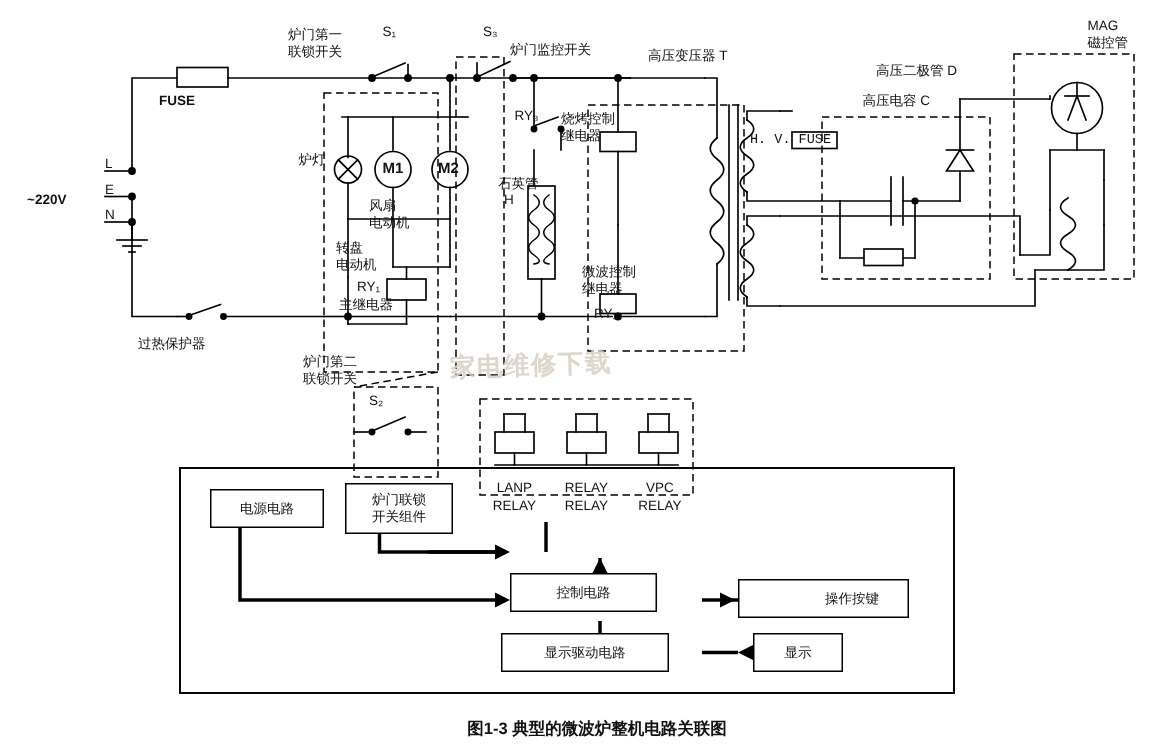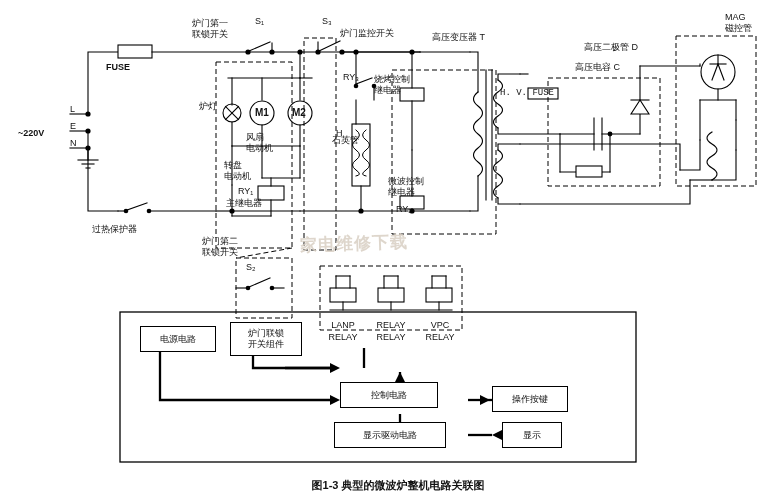--- a/index.html
+++ b/index.html
@@ -312,21 +312,21 @@
   <div class="lbl" style="left:246px; top:132px;">风扇
 电动机</div>
   <div class="lbl" style="left:224px; top:160px;">转盘
 电动机</div>
   <div class="lbl" style="left:238px; top:186px;">RY₁</div>
   <div class="lbl" style="left:226px; top:198px;">主继电器</div>
 
   <div class="lbl" style="left:343px; top:72px;">RY₃</div>
   <div class="lbl" style="left:374px; top:74px;">烧烤控制
 继电器</div>
-  <div class="lbl" style="left:332px; top:117px;margin-top:18px;">石英管</div>
+  <div class="lbl" style="left:332px; top:117px;">石英管</div>
   <div class="lbl" style="left:336px; top:128px;">H</div>
 
   <div class="lbl" style="left:388px; top:176px;">微波控制
 继电器</div>
   <div class="lbl" style="left:396px; top:204px;">RY₂</div>
 
   <div class="lbl" style="left:432px; top:32px;">高压变压器 T</div>
   <div class="lbl" style="left:500px; top:88px;font-family:Liberation Mono, monospace;">H. V. FUSE</div>
   <div class="lbl" style="left:584px; top:42px;">高压二极管 D</div>
   <div class="lbl" style="left:575px; top:62px;">高压电容 C</div>
@@ -350,18 +350,18 @@
   <div class="box" style="left:140px; top:326px; width:74px; height:24px;">电源电路</div>
 
   <div class="box" style="left:230px; top:322px; width:70px; height:32px; white-space:pre-line;">炉门联锁
 开关组件</div>
 
 
   <div class="box" style="left:340px; top:382px; width:96px; height:24px;">控制电路</div>
 
   <div class="box" style="left:334px; top:422px; width:110px; height:24px;">显示驱动电路</div>
 
-  <div class="box" style="left:492px; top:386px; width:74px; height:24px;">操作按键</div>
+  <div class="box" style="left:492px; top:386px; width:74px; height:24px;padding-left:38px;">操作按键</div>
 
   <div class="box" style="left:502px; top:422px; width:58px; height:24px;">显示</div>
 
   <div class="caption">图1-3  典型的微波炉整机电路关联图</div>
 </div>
 
 </body></html>

